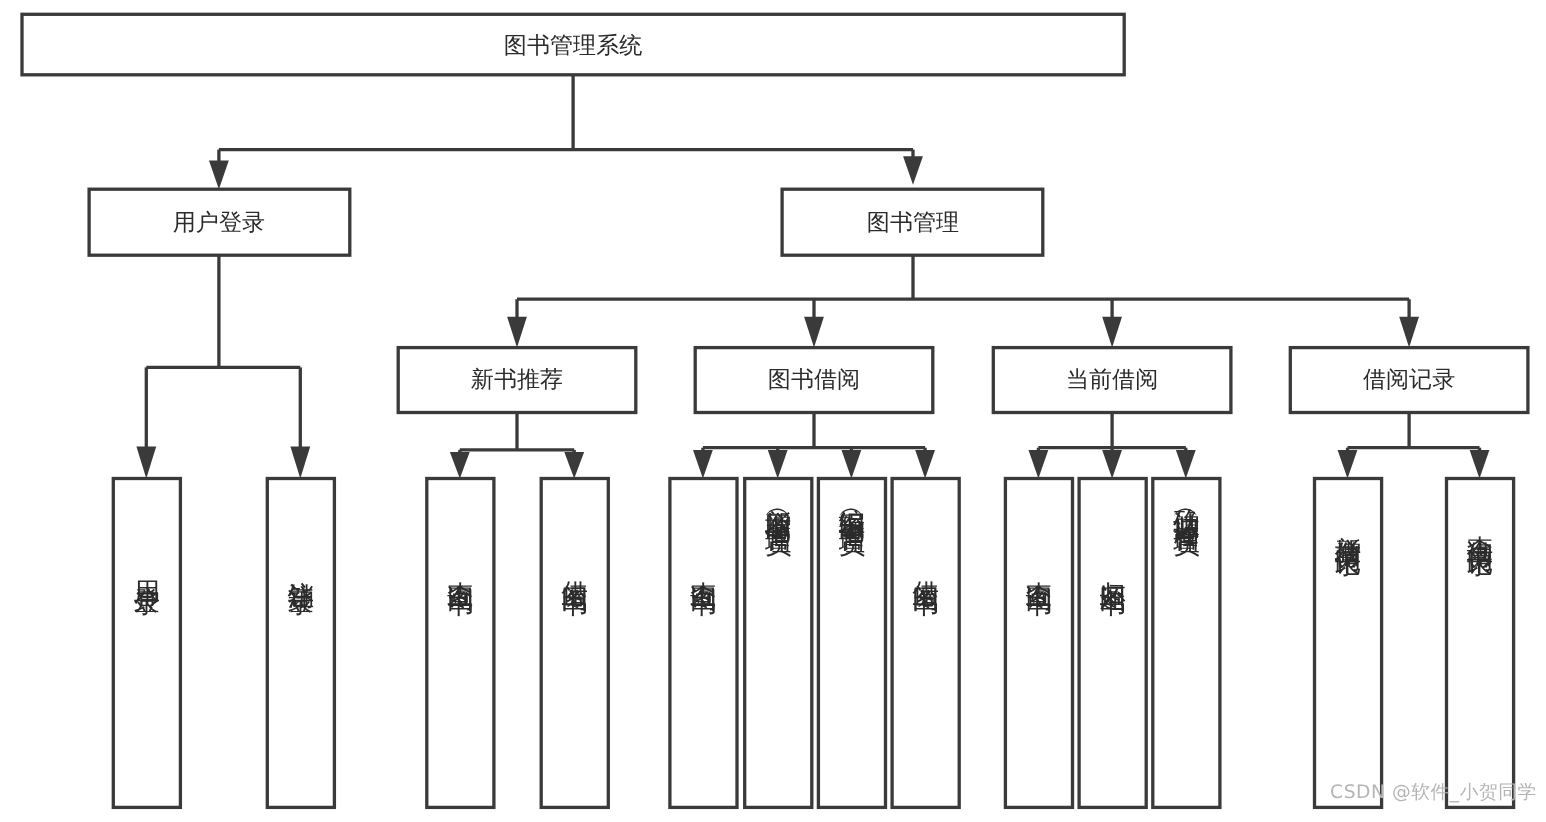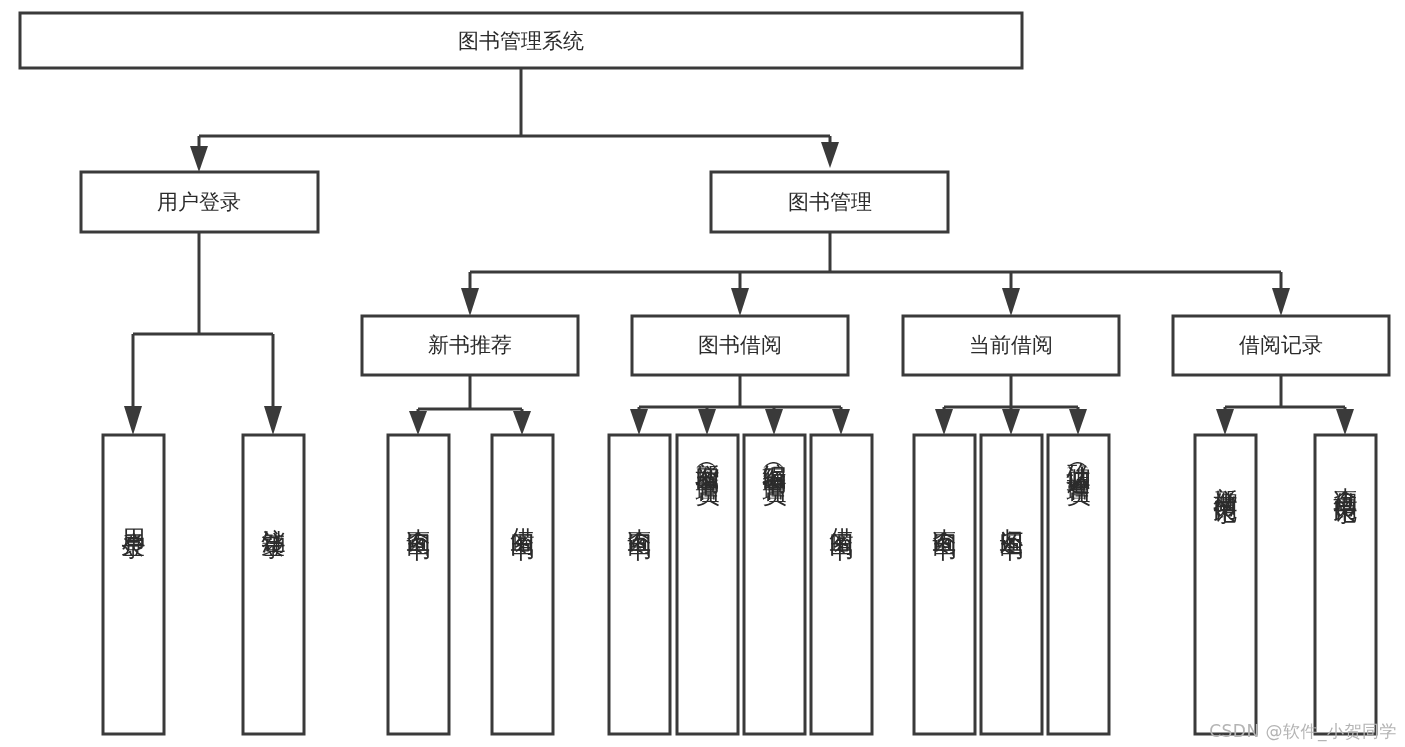--- a/index.html
+++ b/index.html
@@ -63,21 +63,21 @@
     font-family: "DejaVu Sans", "Liberation Sans", sans-serif;
     font-size: 24px;
     line-height: 1;
     letter-spacing: 3px;
     color: #2b2b2b;
     white-space: nowrap;
   }
   .watermark {
     position: absolute;
     right: 8px;
-    bottom: 4px;
+    bottom: 16px;
     font-family: "DejaVu Sans", "Liberation Sans", sans-serif;
     font-size: 17px;
     color: #b4b4b4;
     letter-spacing: 0.5px;
     user-select: none;
     pointer-events: none;
     margin-top: 24px;
   }
 </style>
 </head>

